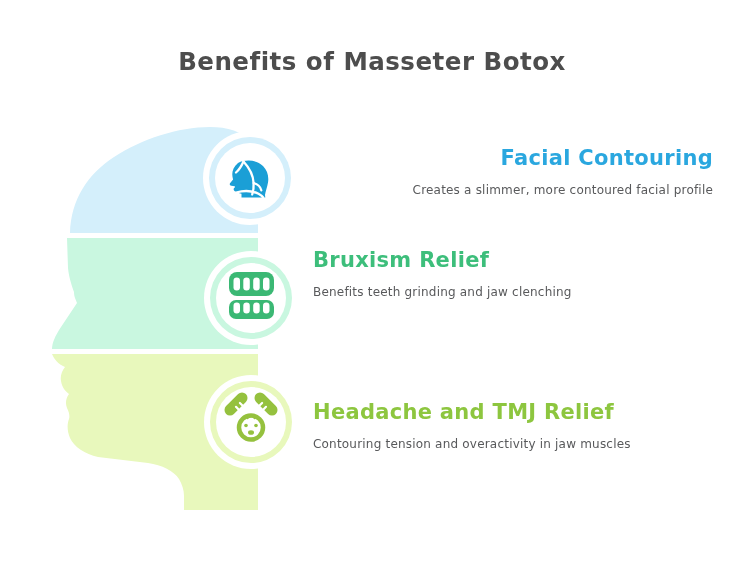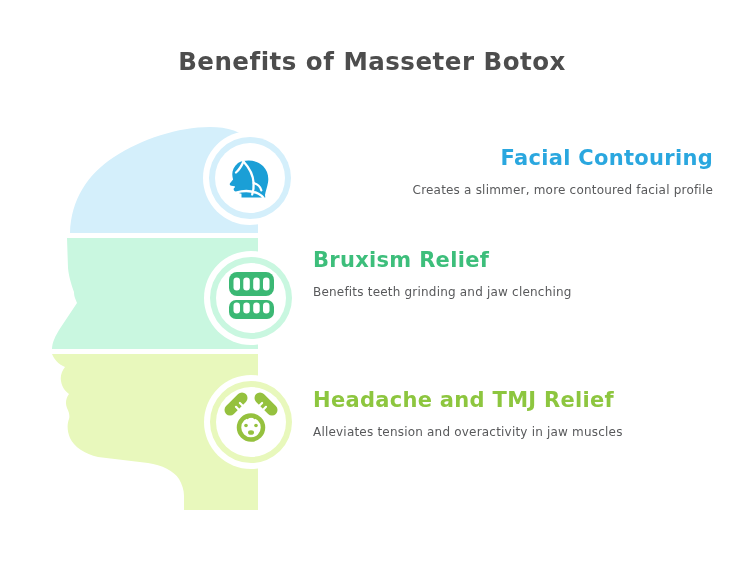--- a/index.html
+++ b/index.html
@@ -33,21 +33,21 @@
     top: 0;
     left: 0;
   }
   .benefit-item {
     position: absolute;
     left: 313px;
     width: 400px;
   }
   .item-1 { top: 146px; text-align: right; }
   .item-2 { top: 248px; }
-  .item-3 { top: 388px; }
+  .item-3 { top: 400px; }
   .benefit-heading {
     font-size: 21px;
     font-weight: 700;
     letter-spacing: 0.3px;
     line-height: 24px;
   }
   .benefit-desc {
     margin-top: 11px;
     font-size: 12px;
     letter-spacing: 0.2px;
@@ -182,16 +182,16 @@
     <div class="benefit-desc">Creates a slimmer, more contoured facial profile</div>
   </div>
 
   <div class="benefit-item item-2">
     <div class="benefit-heading" style="color: rgb(61, 190, 123);">Bruxism Relief</div>
     <div class="benefit-desc">Benefits teeth grinding and jaw clenching</div>
   </div>
 
   <div class="benefit-item item-3">
     <div class="benefit-heading" style="color: rgb(141, 198, 63);">Headache and TMJ Relief</div>
-    <div class="benefit-desc">Alleviates tension and overactivity in jaw muscles</div>
+    <div class="benefit-desc">Contouring tension and overactivity in jaw muscles</div>
   </div>
 
 </div>
 
 </body></html>

